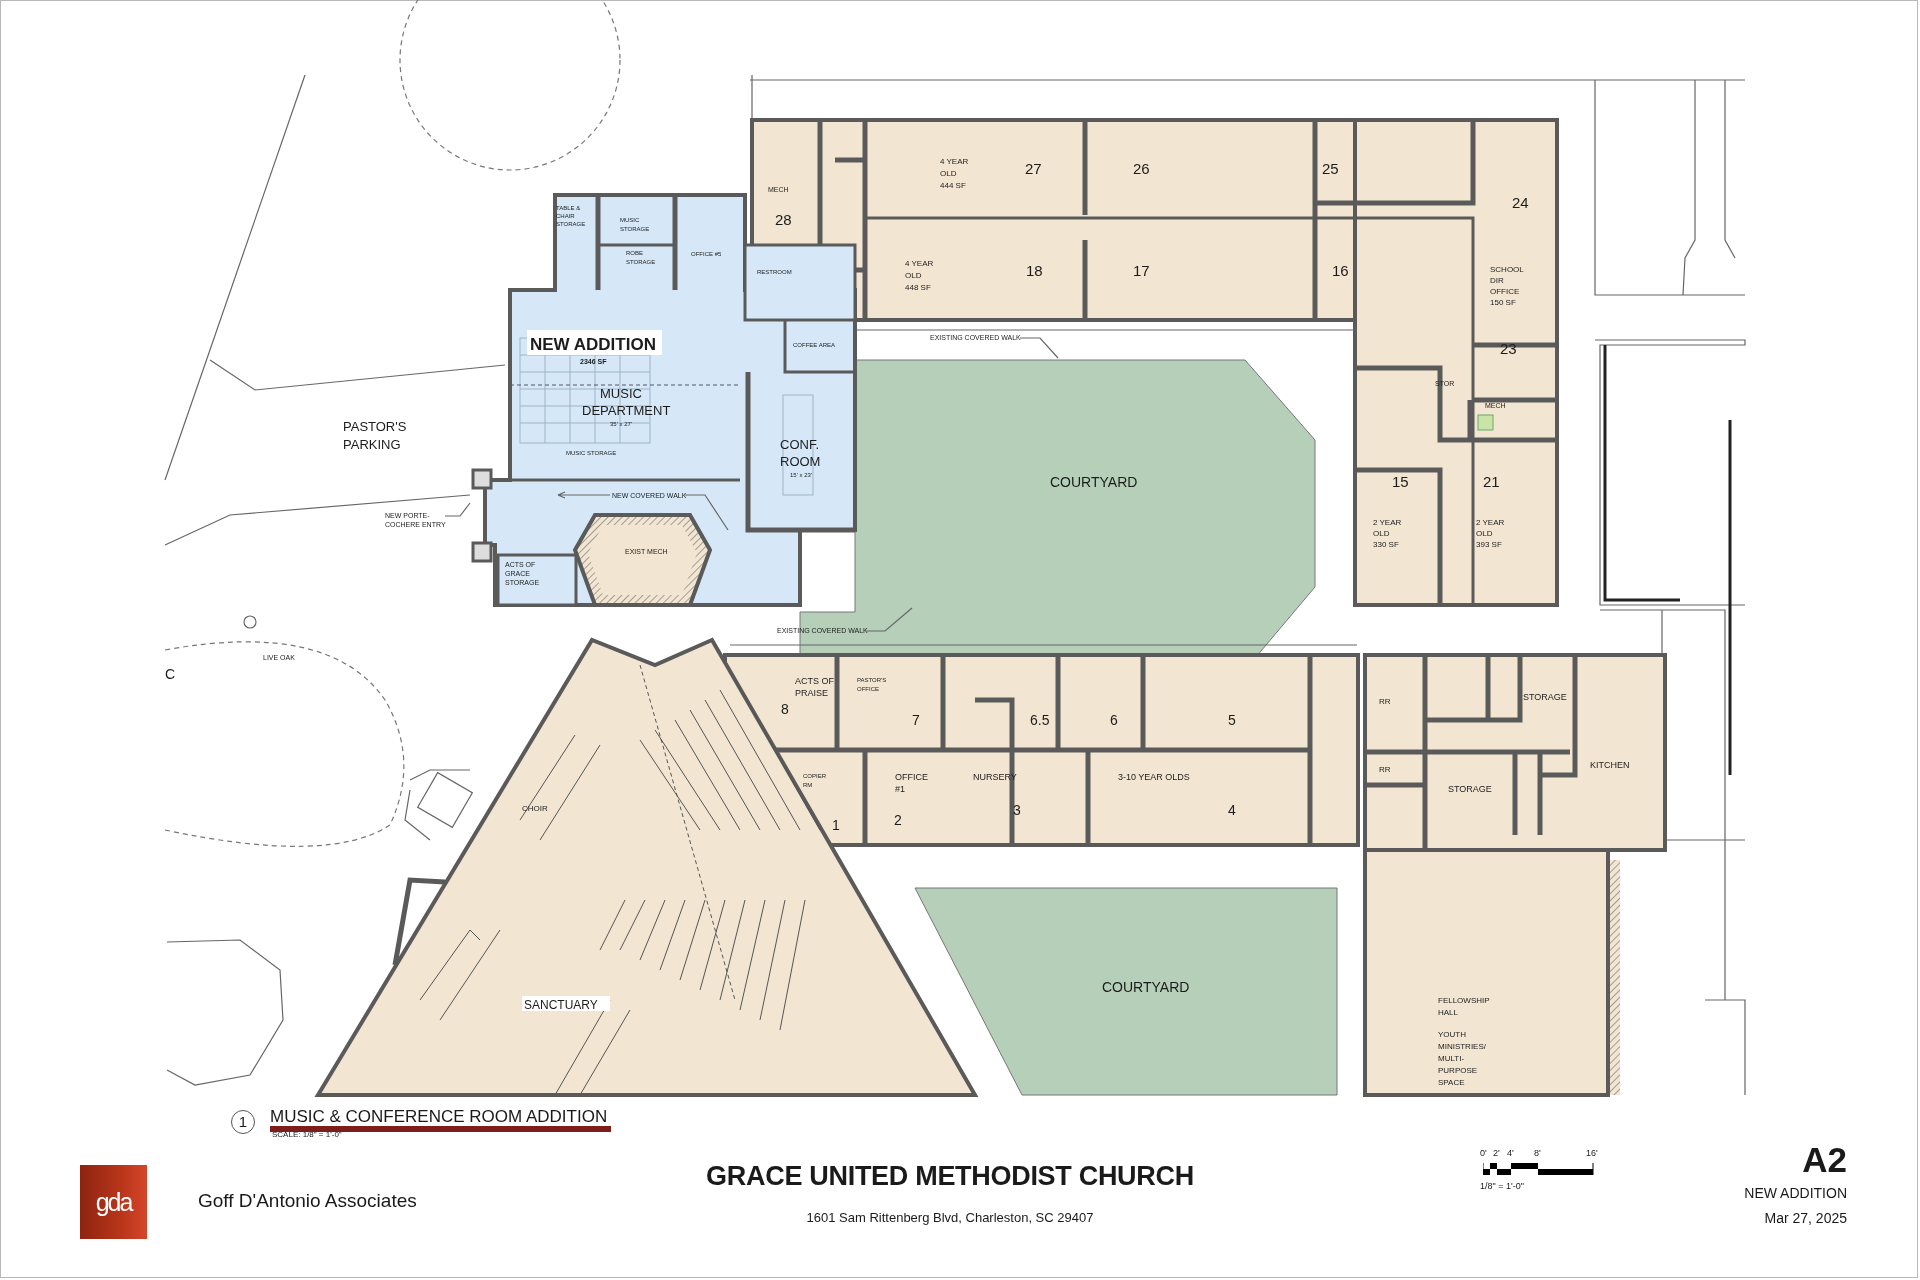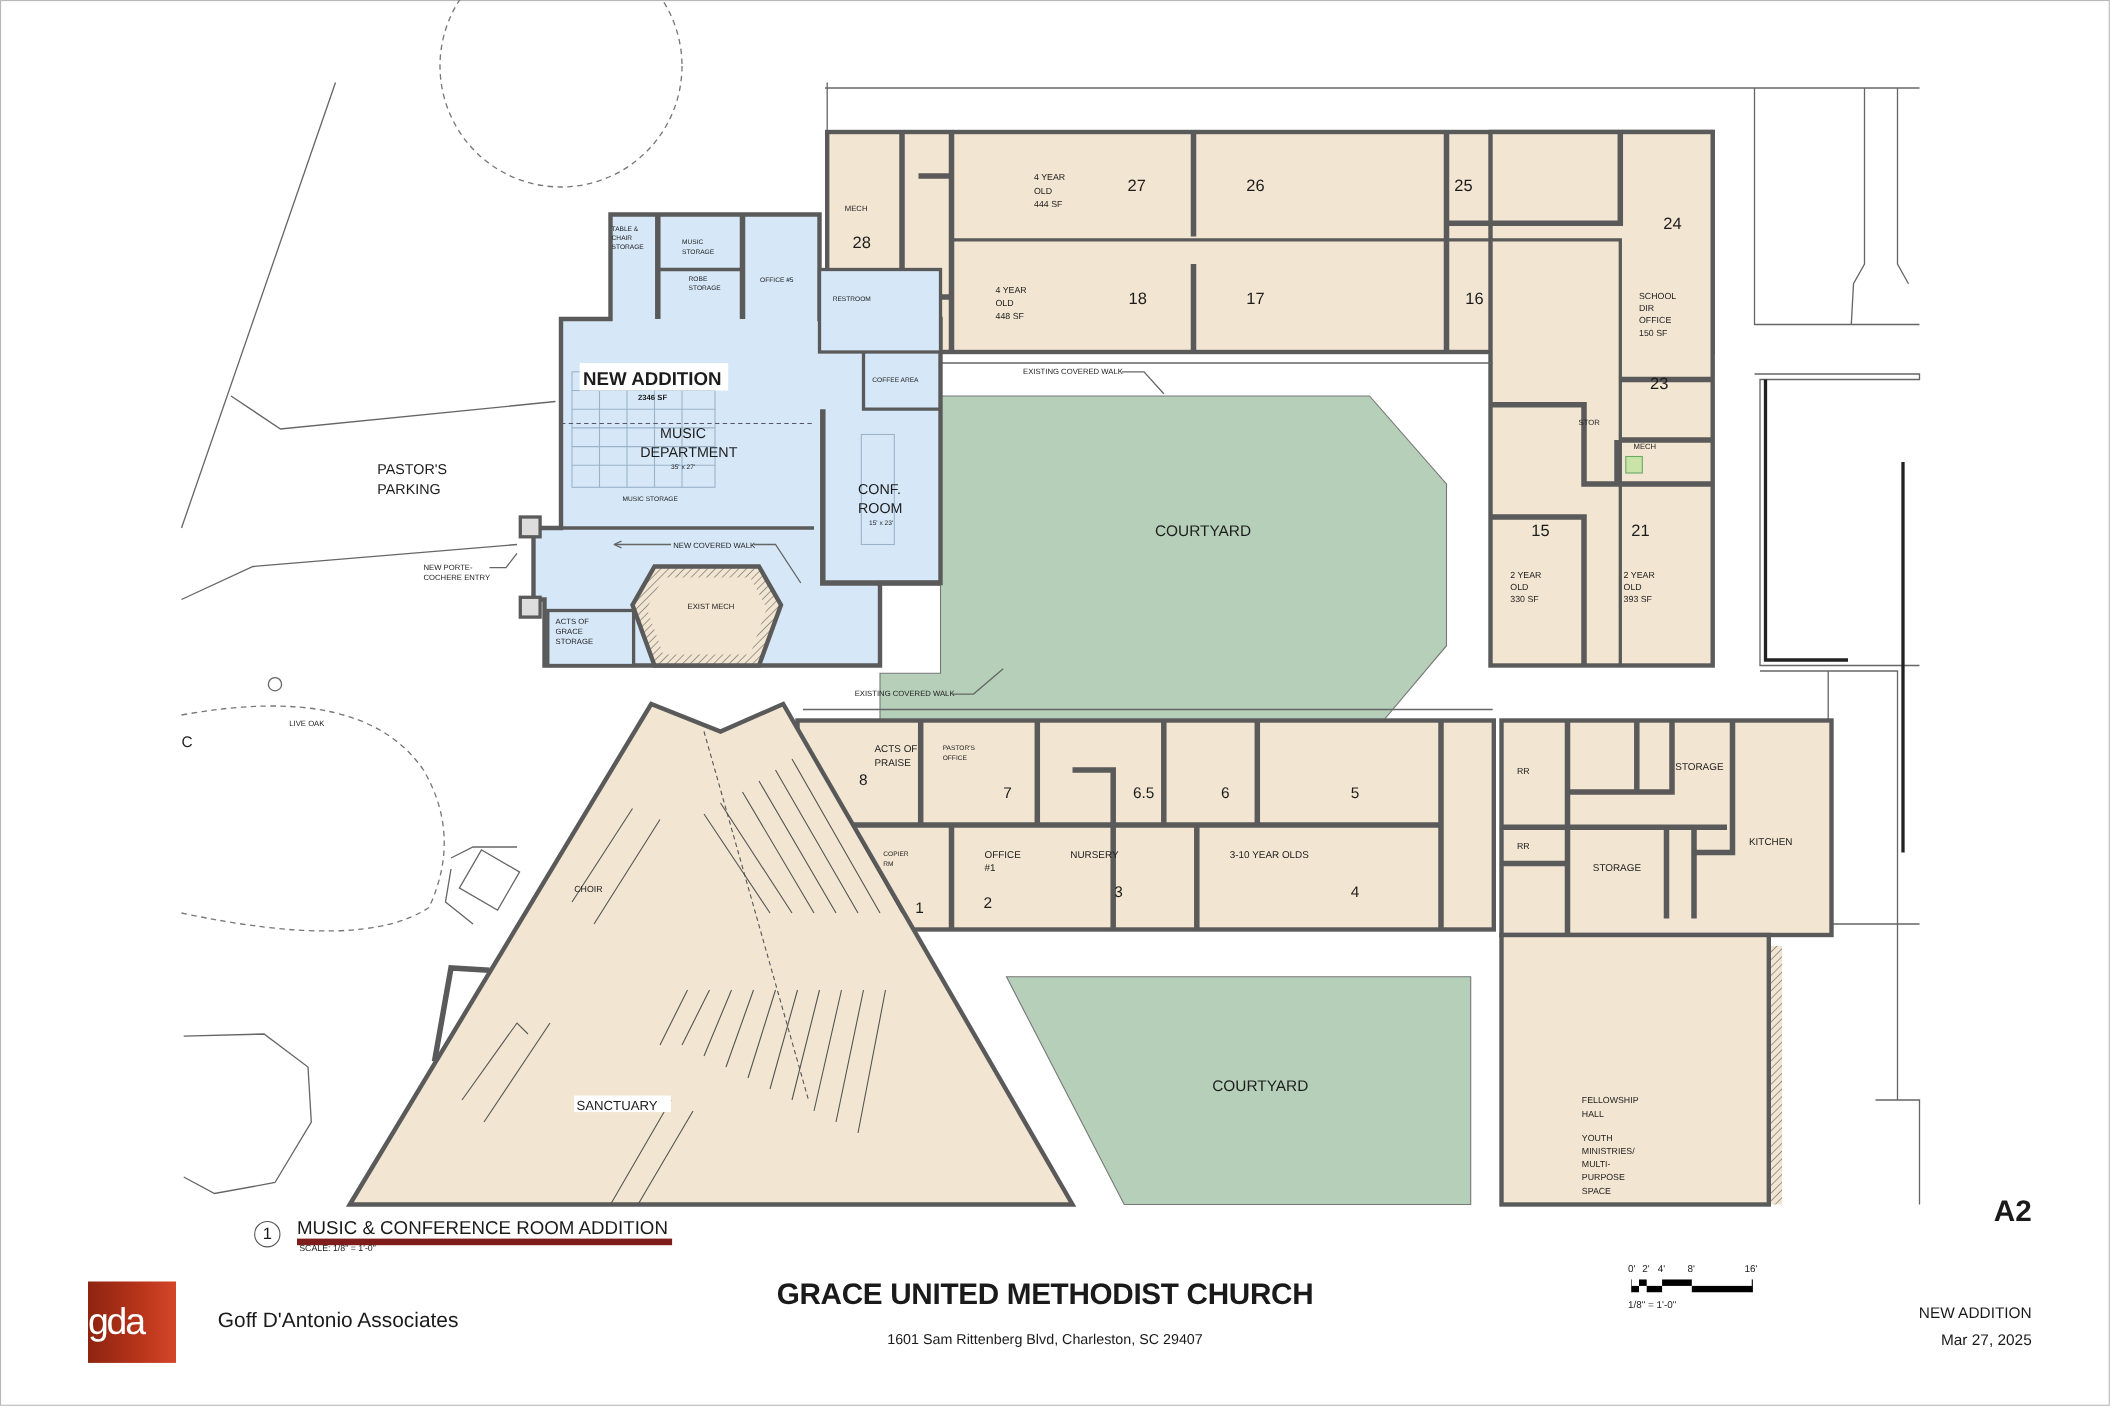--- a/index.html
+++ b/index.html
@@ -7,25 +7,25 @@
   .sheet{position:absolute;left:0;top:0;width:1918px;height:1278px;border:1px solid #b8b8b8;box-sizing:border-box;}
   svg.plan{position:absolute;left:0;top:0;width:1920px;height:1280px;}
   .rl{font-family:"Liberation Sans","DejaVu Sans",sans-serif;fill:#1c1c1c;}
   .thin{stroke:#555;stroke-width:1;fill:none;}
   .wall{stroke:#5a5a5a;stroke-width:5;fill:none;}
   .site{stroke:#666;stroke-width:1.2;fill:none;}
   .dash{stroke:#777;stroke-width:1.2;fill:none;stroke-dasharray:5 4;}
   .view-num{position:absolute;left:231px;top:1110px;width:22px;height:22px;border:1px solid #555;border-radius:50%;font-size:15px;line-height:22px;text-align:center;}
   .view-name{position:absolute;left:270px;top:1108px;font-size:17px;white-space:nowrap;border-bottom:6px solid #7f1d1d;line-height:18px;padding-right:4px;}
   .view-scale{position:absolute;left:272px;top:1130px;font-size:8px;white-space:nowrap;}
-  .logo{position:absolute;left:80px;top:1165px;width:80px;height:74px;background:linear-gradient(90deg,#8e2410 0%,#b8351a 60%,#d4462a 100%);color:#fff;font-size:34px;line-height:74px;text-align:left;letter-spacing:-2px;font-weight:300;}
+  .logo{position:absolute;left:80px;top:1165px;width:67px;height:74px;background:linear-gradient(90deg,#8e2410 0%,#b8351a 60%,#d4462a 100%);color:#fff;font-size:25px;line-height:74px;text-align:center;letter-spacing:-2px;font-weight:300;}
   .firm{position:absolute;left:168px;top:1190px;font-size:19px;white-space:nowrap;margin-left:30px;}
   .project{position:absolute;left:700px;top:1137px;width:500px;text-align:center;font-size:27px;font-weight:bold;letter-spacing:-0.3px;white-space:nowrap;margin-top:24px;}
   .address{position:absolute;left:700px;top:1210px;width:500px;text-align:center;font-size:13px;white-space:nowrap;}
-  .sheet-no{position:absolute;right:73px;top:1086px;font-size:27px;font-weight:bold;}
+  .sheet-no{position:absolute;right:73px;top:1140px;font-size:35px;font-weight:bold;}
   .sheet-name{position:absolute;right:73px;top:1185px;font-size:14px;white-space:nowrap;}
   .sheet-date{position:absolute;right:73px;top:1210px;font-size:14px;white-space:nowrap;text-align:center;}
   .scalebar{position:absolute;left:1480px;top:1148px;width:150px;height:50px;}
   .scalebar .ticks{position:absolute;left:0;top:0;width:150px;height:12px;font-size:9px;}
   .scalebar .ticks span{position:absolute;top:0;}
   .scalebar .bar{position:absolute;left:3px;top:15px;height:12px;width:118px;}
   .scalebar .lbl{position:absolute;left:0;top:33px;font-size:9px;white-space:nowrap;}
 </style>
 </head>
 <body>

